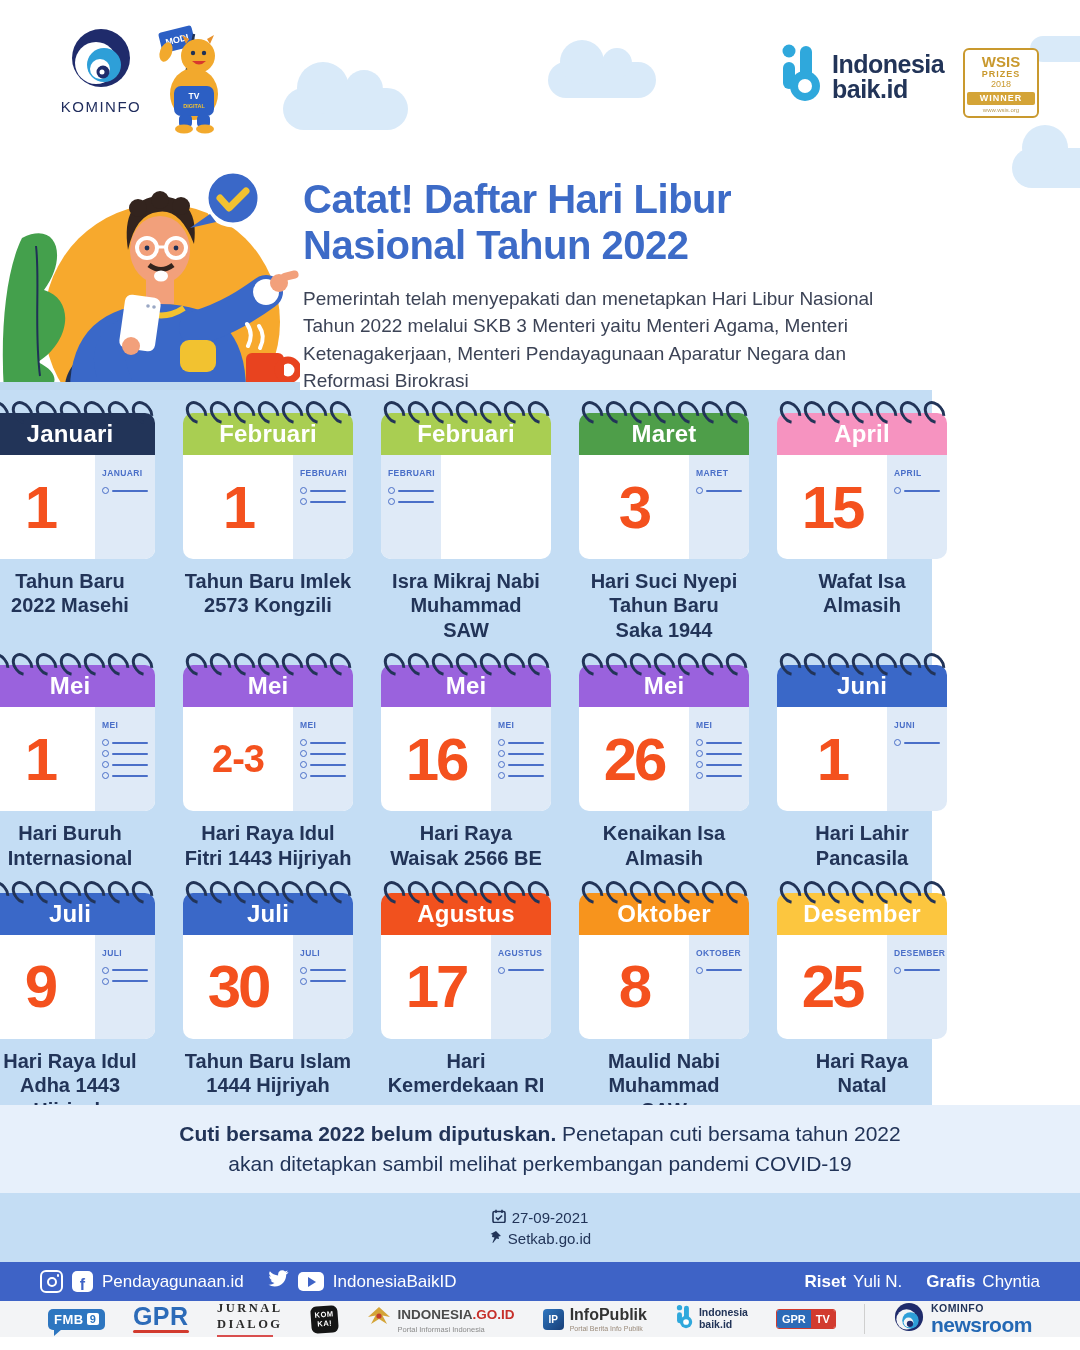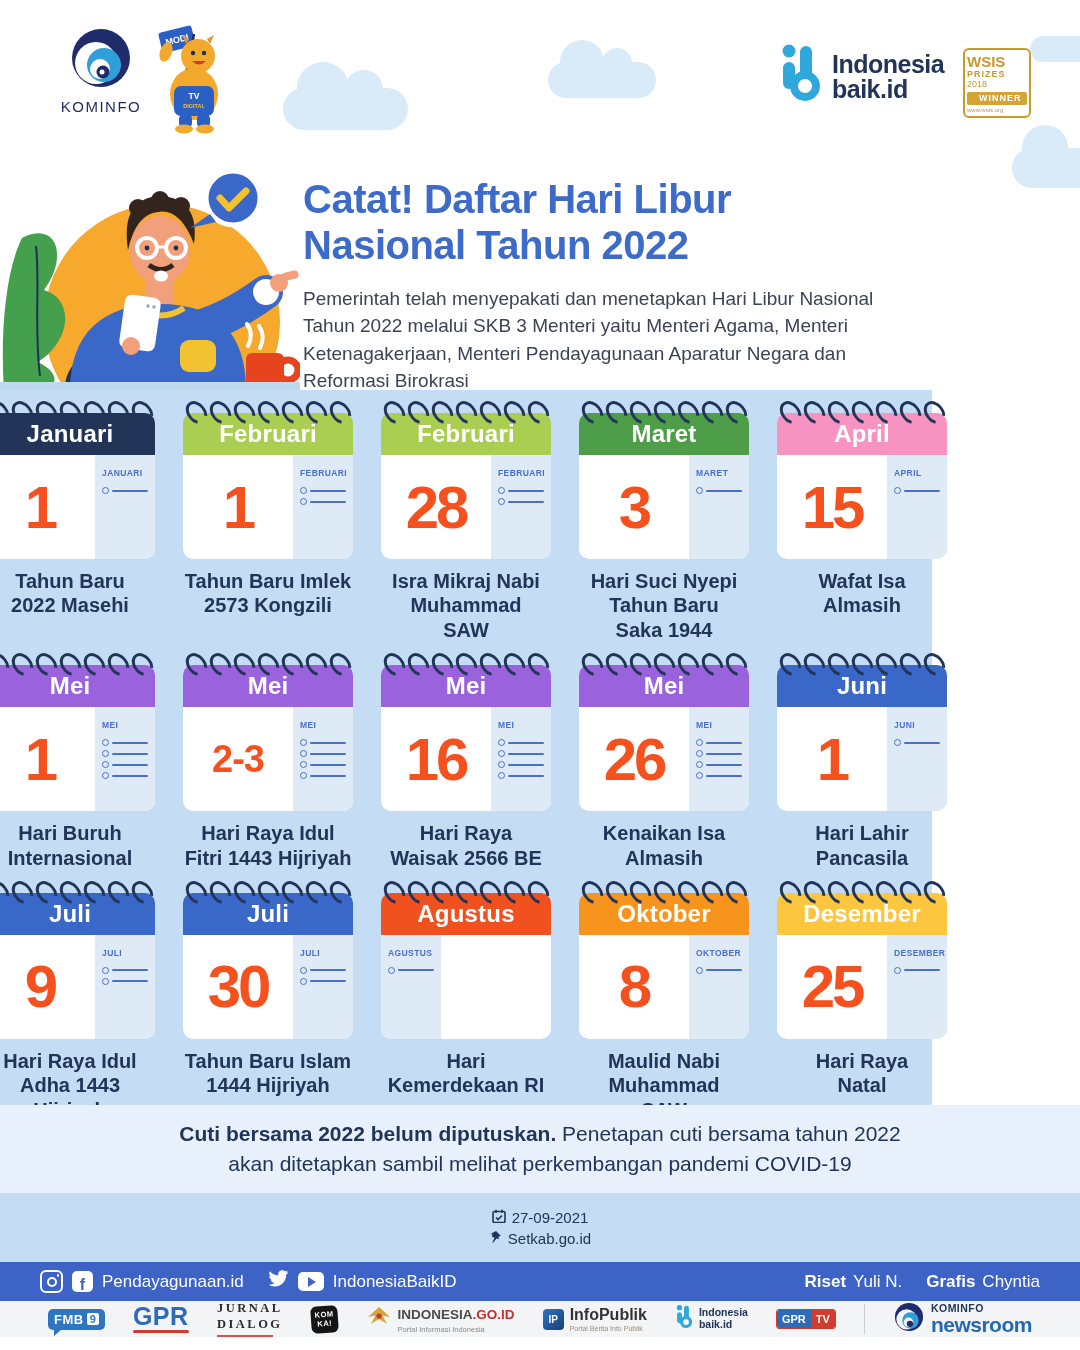--- a/index.html
+++ b/index.html
@@ -18,21 +18,21 @@
   .cloud.c3{left:1012px;top:148px;width:110px;height:40px;}
   .cloud.c3::before{width:46px;height:46px;left:10px;top:-23px;}
   .cloud.c4{left:1030px;top:36px;width:70px;height:26px;}
 
   
   .kominfo-logo{position:absolute;left:55px;top:28px;width:92px;text-align:center;}
   .kominfo-label{font-size:15px;letter-spacing:1.5px;color:#1E2B5C;margin-top:2px;}
   .mascot{position:absolute;left:152px;top:22px;}
   .ib-brand{position:absolute;left:778px;top:44px;display:flex;align-items:center;gap:10px;}
   .ib-text{color:#223458;font-weight:800;font-size:25px;line-height:1.02;letter-spacing:-0.5px;}
-  .wsis{position:absolute;left:963px;top:48px;width:68px;color:#C9992E;line-height:1;}
+  .wsis{position:absolute;left:963px;top:48px;width:76px;text-align:center;color:#C9992E;line-height:1;}
   .wsis-box{border:2px solid #C9992E;border-radius:6px;padding:4px 2px 3px;background:#fff;}
   .wsis-l1{font-weight:800;font-size:15px;}
   .wsis-l2{font-weight:700;font-size:9px;letter-spacing:1px;margin-top:1px;}
   .wsis-l3{font-size:9px;margin-top:1px;}
   .wsis-winner{background:#D4A437;color:#fff;font-weight:800;font-size:9px;letter-spacing:1px;margin-top:3px;padding:2px 12px;border-radius:2px;}
   .wsis-site{font-size:6px;color:#B89A55;margin-top:2px;}
 
   
   .hero{position:absolute;left:0;top:150px;width:1080px;height:240px;}
   .hero-illustration{position:absolute;left:0;top:0;}
@@ -308,21 +308,20 @@
             <span class="ring"></span>
             <span class="ring"></span>
             <span class="ring"></span>
             <span class="ring"></span>
       </div>
       <div class="card">
         <div class="card-header" style="background: rgb(169, 206, 82);">
           <span>Februari</span>
         </div>
         <div class="card-body">
-          <div class="date">28</div>
           <div class="side">
             <div class="side-label">FEBRUARI</div>
             <div>
                   <div class="pline">
                     <span class="pdot"></span>
                     <span class="pbar"></span>
                   </div>
                   <div class="pline">
                     <span class="pdot"></span>
                     <span class="pbar"></span>
@@ -681,20 +680,21 @@
             <span class="ring"></span>
             <span class="ring"></span>
             <span class="ring"></span>
             <span class="ring"></span>
       </div>
       <div class="card">
         <div class="card-header" style="background: rgb(241, 81, 30);">
           <span>Agustus</span>
         </div>
         <div class="card-body">
+          <div class="date">17</div>
           <div class="side">
             <div class="side-label">AGUSTUS</div>
             <div>
                   <div class="pline">
                     <span class="pdot"></span>
                     <span class="pbar"></span>
                   </div>
                 </div>
           </div>
         </div>

